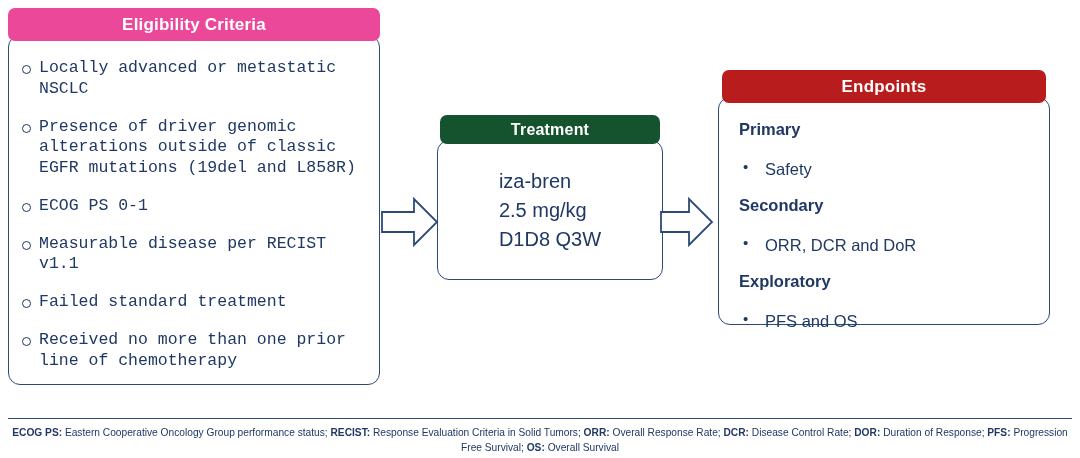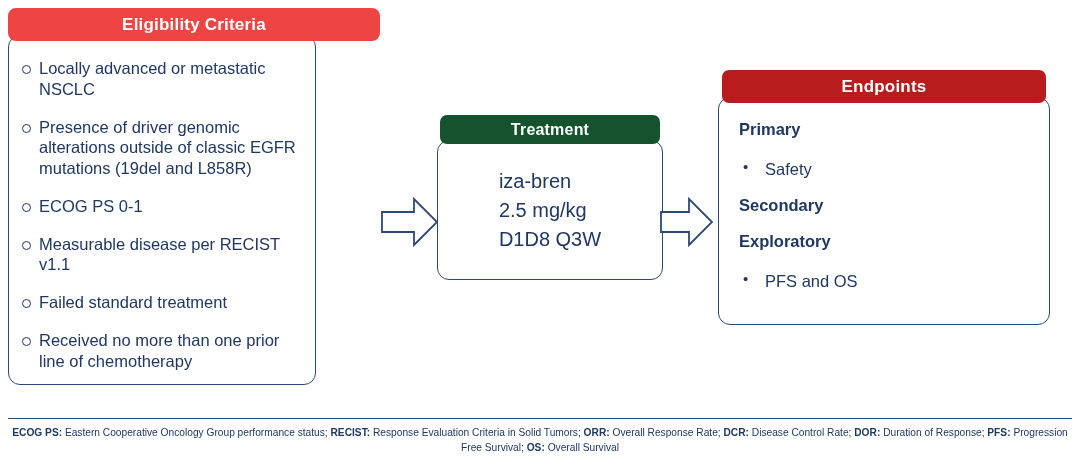--- a/index.html
+++ b/index.html
@@ -37,22 +37,23 @@
     z-index: 2;
   }
 
   
   #eligibility-header {
     left: 8px; top: 8px; width: 372px; height: 33px;
     background: #3b79a8;
     font-size: 17px;
   }
   #eligibility-body {
-    left: 8px; top: 35px; width: 308px; height: 350px;
+    left: 8px; top: 35px; width: 372px; height: 350px;
     padding: 22px 14px 10px 10px;
+    font-family: Liberation Mono, monospace;
   }
   .crit-list { list-style: none; }
   .crit-item {
     position: relative;
     padding-left: 20px;
     margin-bottom: 17px;
     font-size: 16.5px;
     line-height: 1.26;
     color: #1f3864;
   }
@@ -135,21 +136,21 @@
     color: #1f3864;
     text-align: center;
   }
   #footnote b { font-weight: bold; }
 </style>
 </head>
 <body>
 
 <div class="stage">
 
-  <div class="panel-header" id="eligibility-header" style="background: #ef4444; border-radius: 8px;">
+  <div class="panel-header" id="eligibility-header" style="background: #ec4899;">
     <span>Eligibility Criteria</span>
   </div>
   <div class="panel-body" id="eligibility-body">
     <ul class="crit-list">
       <li class="crit-item">Locally advanced or metastatic NSCLC</li>
       <li class="crit-item">Presence of driver genomic alterations outside of classic EGFR mutations (19del and L858R)</li>
       <li class="crit-item">ECOG PS 0-1</li>
       <li class="crit-item">Measurable disease per RECIST v1.1</li>
       <li class="crit-item">Failed standard treatment</li>
       <li class="crit-item">Received no more than one prior line of chemotherapy</li>
@@ -184,20 +185,21 @@
   </div>
   <div class="panel-body" id="endpoints-body">
 
     <div class="ep-group">
       <div class="ep-title">Primary</div>
       <div class="ep-item">Safety</div>
     </div>
 
     <div class="ep-group">
       <div class="ep-title">Secondary</div>
+      <div class="ep-item">ORR, DCR and DoR</div>
     </div>
 
     <div class="ep-group">
       <div class="ep-title">Exploratory</div>
       <div class="ep-item">PFS and OS</div>
     </div>
 
   </div>
 
   <div id="footnote"><b>ECOG PS:</b><span> Eastern Cooperative Oncology Group performance status; </span><b>RECIST:</b><span> Response Evaluation Criteria in Solid Tumors; </span><b>ORR:</b><span> Overall Response Rate; </span><b>DCR:</b><span> Disease Control Rate; </span><b>DOR:</b><span> Duration of Response; </span><b>PFS:</b><span> Progression Free Survival; </span><b>OS:</b><span> Overall Survival</span></div>

